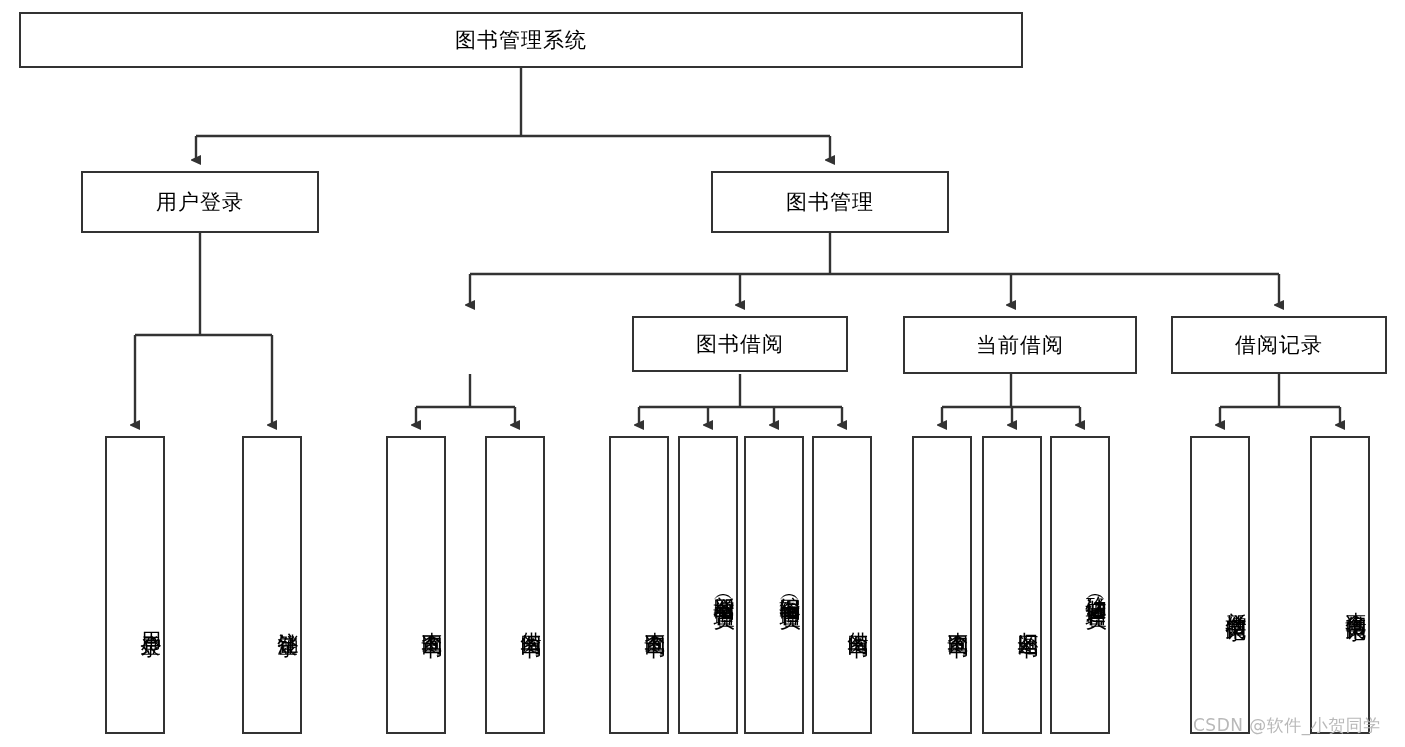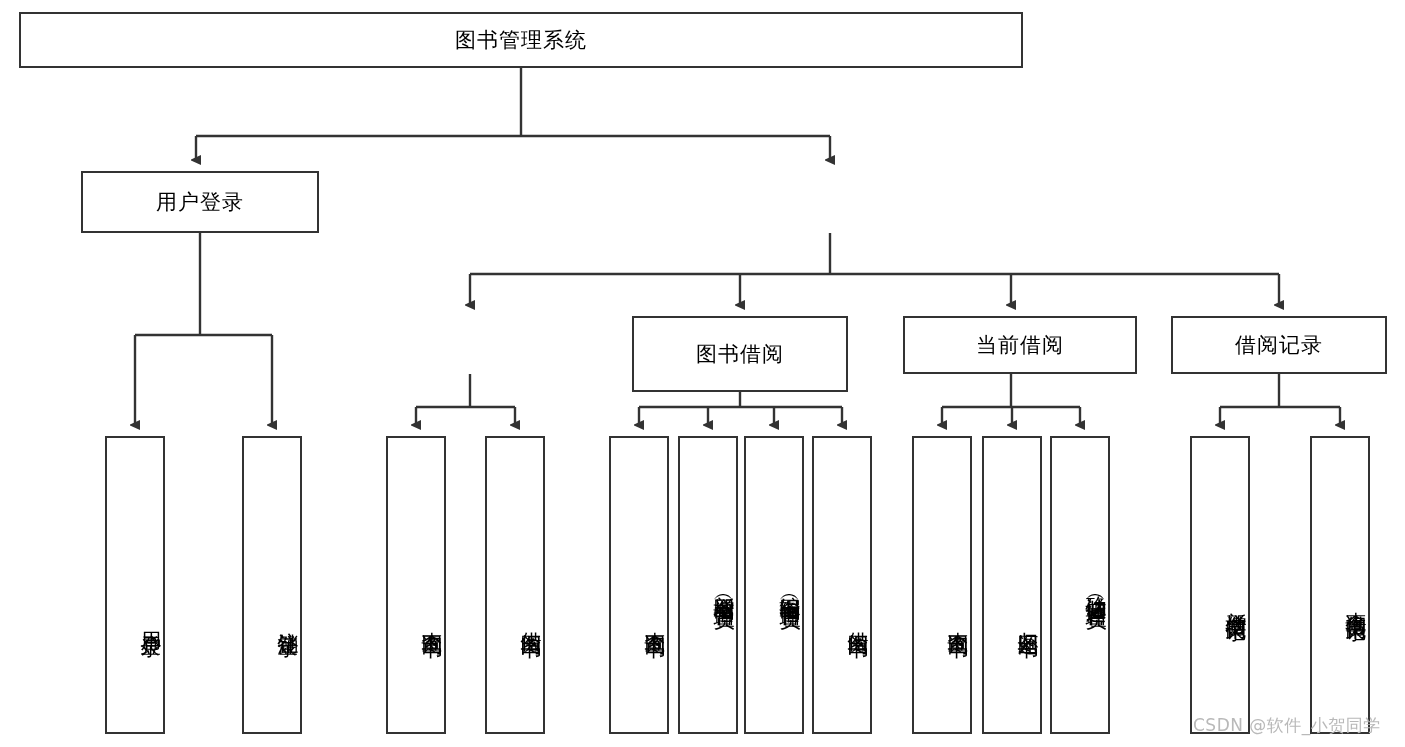--- a/index.html
+++ b/index.html
@@ -120,22 +120,25 @@
     </g>
   </svg>
 
   <div class="node h" style="left:19px; top:12px; width:1004px; height:56px;">
     <span class="lbl">图书管理系统</span>
   </div>
 
   <div class="node h" style="left:81px; top:171px; width:238px; height:62px;">
     <span class="lbl">用户登录</span>
   </div>
+  <div class="node h" style="left:711px; top:171px; width:238px; height:62px;">
+    <span class="lbl">图书管理</span>
+  </div>
 
-  <div class="node h" style="left:632px; top:316px; width:216px; height:76px;">
+  <div class="node h" style="left:632px; top:316px; width:216px; height:56px;">
     <span class="lbl">图书借阅</span>
   </div>
   <div class="node h" style="left:903px; top:316px; width:234px; height:58px;">
     <span class="lbl">当前借阅</span>
   </div>
   <div class="node h" style="left:1171px; top:316px; width:216px; height:58px;">
     <span class="lbl">借阅记录</span>
   </div>
 
   <div class="node v" style="left:105px; top:436px; width:60px; height:298px; padding-top:68px;">

